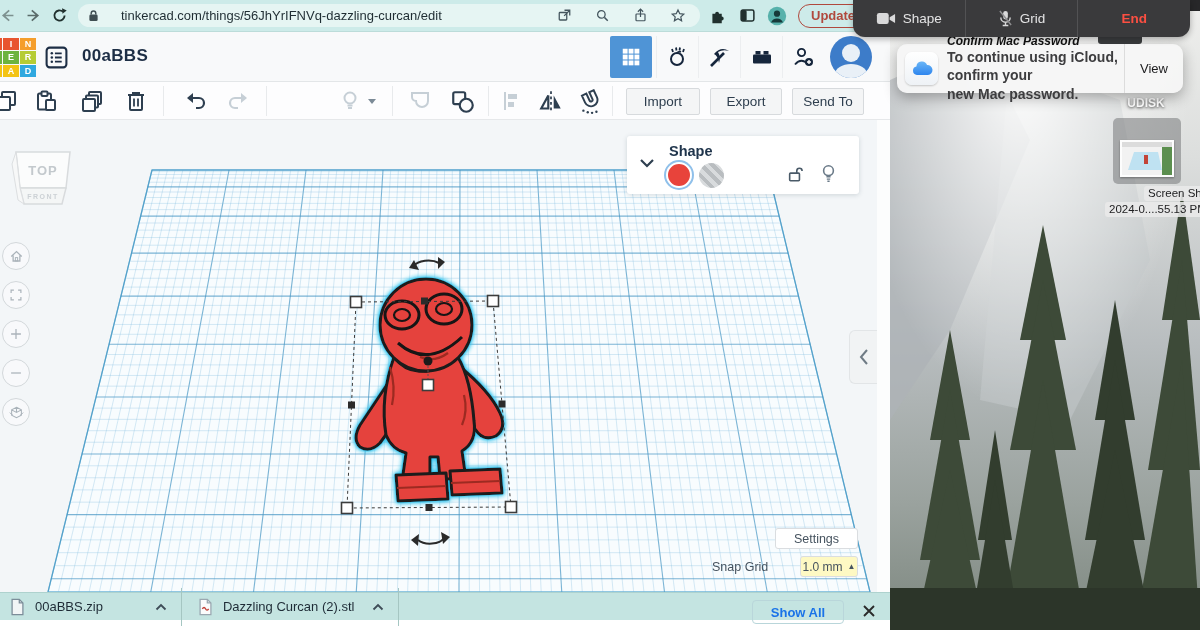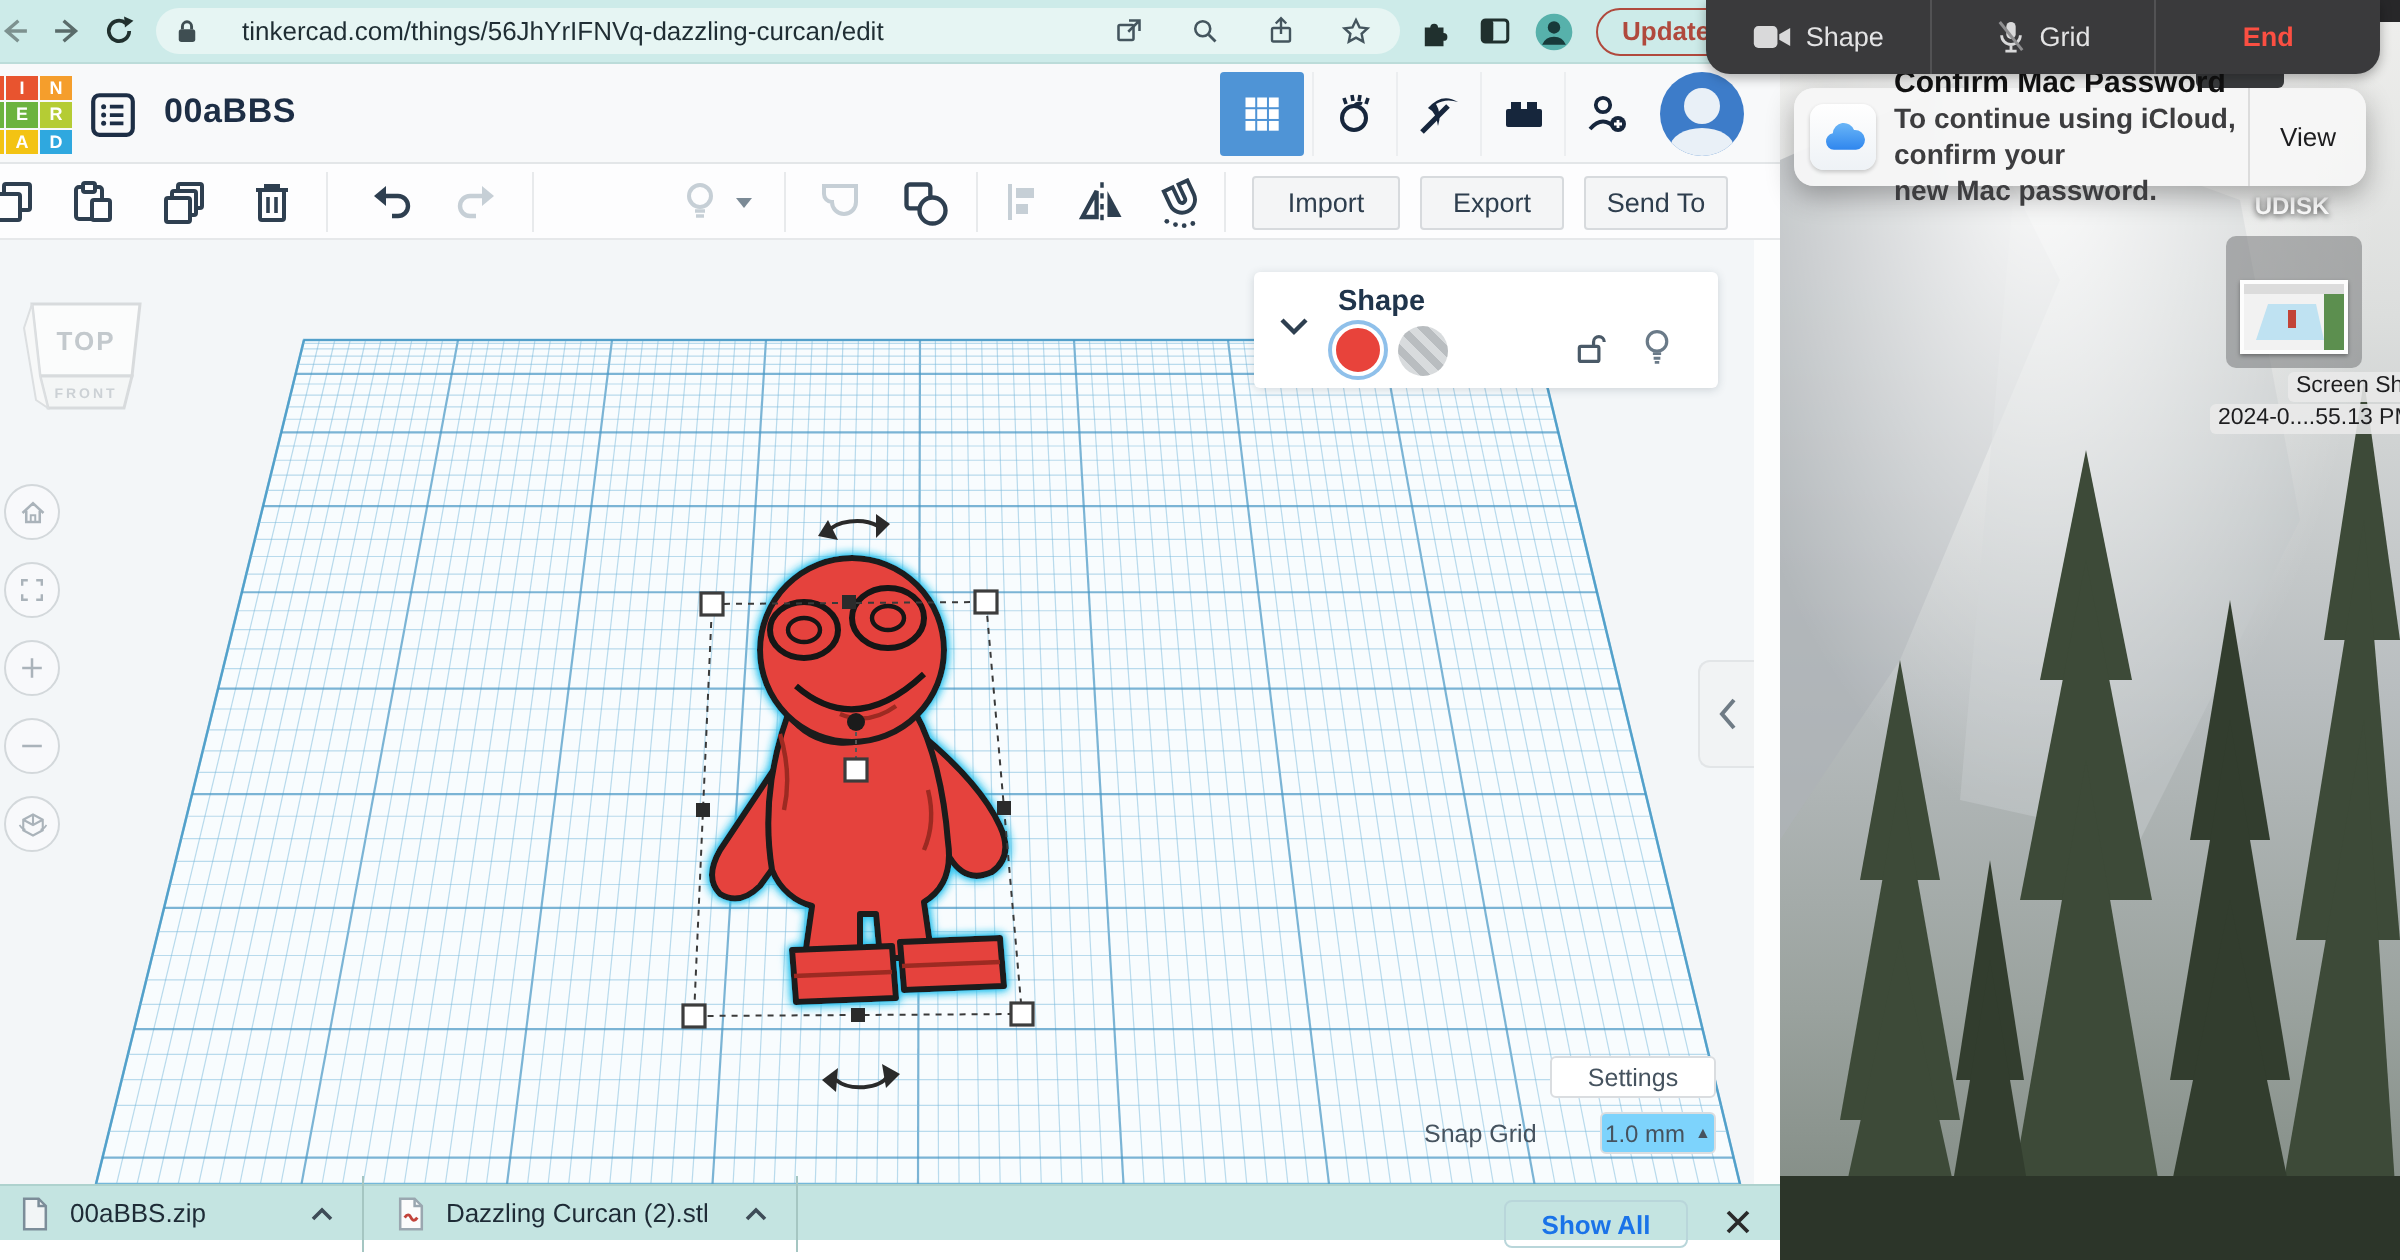--- a/index.html
+++ b/index.html
@@ -56,21 +56,21 @@
 
   
   .viewcube { position:absolute; left:6px; top:18px; }
   .vc-top-label { font-size:13px; font-weight:700; fill:#c3c9cd; letter-spacing:1px; }
   .vc-front-label { font-size:7px; font-weight:700; fill:#ccd1d5; letter-spacing:1.5px; }
   .nav-circle { position:absolute; left:2px; width:28px; height:28px; border:1px solid #d3d8db; border-radius:50%; display:flex; align-items:center; justify-content:center; color:#aab3ba; background:rgba(255,255,255,.4); }
 
   
   .settings-btn { position:absolute; left:775px; top:408px; width:83px; height:21px; background:#fff; border:1px solid #dadde0; border-radius:3px; font-size:12.5px; color:#46535f; display:flex; align-items:center; justify-content:center; }
   .snap-label { position:absolute; left:712px; top:440px; width:82px; font-size:12.5px; color:#46535f; text-align:left; }
-  .snap-box { position:absolute; left:800px; top:436px; width:58px; height:21px; background:#7dd3fc; border:1px solid #dadde0; border-radius:3px; font-size:12px; color:#46535f; display:flex; align-items:center; justify-content:center; gap:5px; }
+  .snap-box { position:absolute; left:800px; top:436px; width:58px; height:21px; background:#fef9c3; border:1px solid #dadde0; border-radius:3px; font-size:12px; color:#46535f; display:flex; align-items:center; justify-content:center; gap:5px; }
   .snap-box .caret { font-size:8px; color:#46535f; }
 
   
   .downloads { position:absolute; left:0; top:592px; width:890px; height:28px; background:#c4e4e1; border-top:1px solid #aed2ce; display:flex; align-items:center; }
   .dl-item { display:flex; align-items:center; height:100%; }
   .dl-name { font-size:13px; color:#1e2b36; margin:0 10px 0 10px; }
   .dl-chev { color:#3e4c57; margin-right:14px; }
   .dl-div { width:1px; height:38px; background:#a5c6c2; }
   .show-all { position:absolute; left:752px; top:7px; width:92px; height:24px; border:1px solid #b9d6da; border-radius:4px; color:#1a73e8; font-size:13px; font-weight:700; display:flex; align-items:center; justify-content:center; background:transparent; }
   .dl-close { position:absolute; left:862px; top:11px; color:#2a2a2a; }
@@ -80,21 +80,21 @@
 
   .callbar { position:absolute; left:853px; top:0; width:337px; height:37px; background:#3a3a3c; border-radius:0 0 12px 12px; display:flex; z-index:60; box-shadow:0 2px 6px rgba(0,0,0,.3); }
   .cb-cell { flex:1; display:flex; align-items:center; justify-content:center; gap:7px; color:#e3e3e4; font-size:13.5px; border-right:1px solid #525254; }
   .cb-cell:last-child { border-right:none; }
   .cb-end { color:#fb4f42; font-weight:600; }
   .darkstrip { position:absolute; left:916px; top:0; width:284px; height:11px; background:#272729; z-index:55; }
 
   .notification { position:absolute; left:897px; top:44px; width:286px; height:49px; background:rgba(246,246,246,.96); border-radius:10px; box-shadow:0 5px 14px rgba(0,0,0,.3); display:flex; align-items:center; z-index:58; }
   .notif-icon { width:33px; height:33px; background:linear-gradient(#ffffff,#eef2f6); border-radius:7px; margin:0 9px 0 8px; display:flex; align-items:center; justify-content:center; box-shadow:0 1px 2px rgba(0,0,0,.2); flex:0 0 auto; }
   .notif-texts { flex:1; min-width:0; }
-  .notif-title { font-size:15px; font-weight:700; color:#111; }
+  .notif-title { font-size:12px; font-weight:700; color:#111;font-style:italic; }
   .notif-body { font-size:14px; color:#3d3d3f; line-height:1.3;font-weight:bold; }
   .notif-div { width:1px; height:49px; background:#dcdcdc; }
   .notif-action { width:58px; text-align:center; font-size:13px; color:#1c1c1e; flex:0 0 auto; }
 
   .udisk-icon { position:absolute; left:1098px; top:25px; width:44px; height:19px; background:#3c3e40; border-radius:3px; border-top:2px solid #55585a; z-index:40; }
   .udisk-label { position:absolute; left:1116px; top:96px; width:60px; text-align:center; color:#fff; font-size:12px; font-weight:700; text-shadow:0 1px 3px rgba(0,0,0,.7); z-index:41; }
 
   .ss-sel { position:absolute; left:1113px; top:118px; width:68px; height:66px; background:rgba(118,120,122,.55); border-radius:5px; z-index:41; }
   .ss-thumb { position:absolute; left:7px; top:22px; width:54px; height:37px; background:#fff; border:2px solid #fdfdfd; box-shadow:0 1px 2px rgba(0,0,0,.35); }
   .ss-label { position:absolute; z-index:41; background:rgba(233,233,233,.88); border-radius:3px; color:#1d1d1f; font-size:11.5px; text-align:center; padding:0 4px; line-height:15px; white-space:nowrap; }

